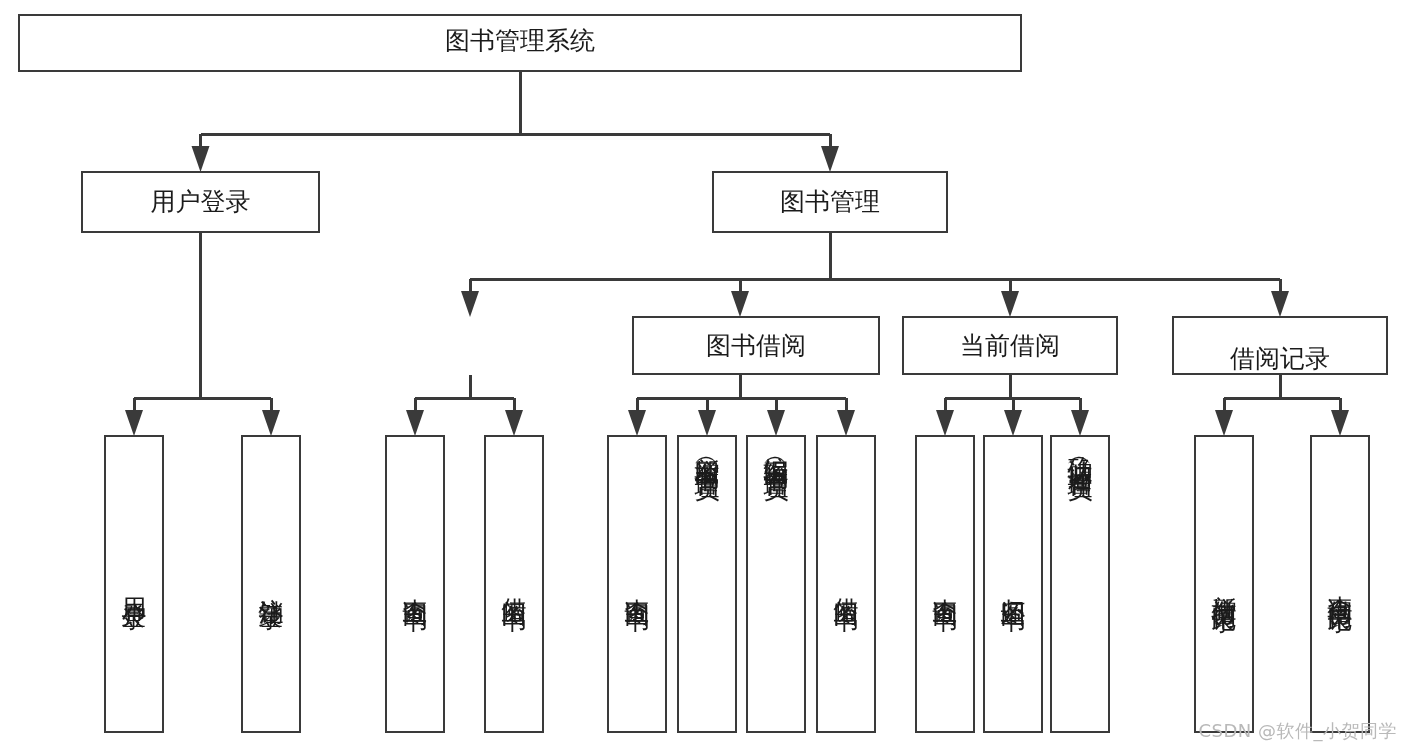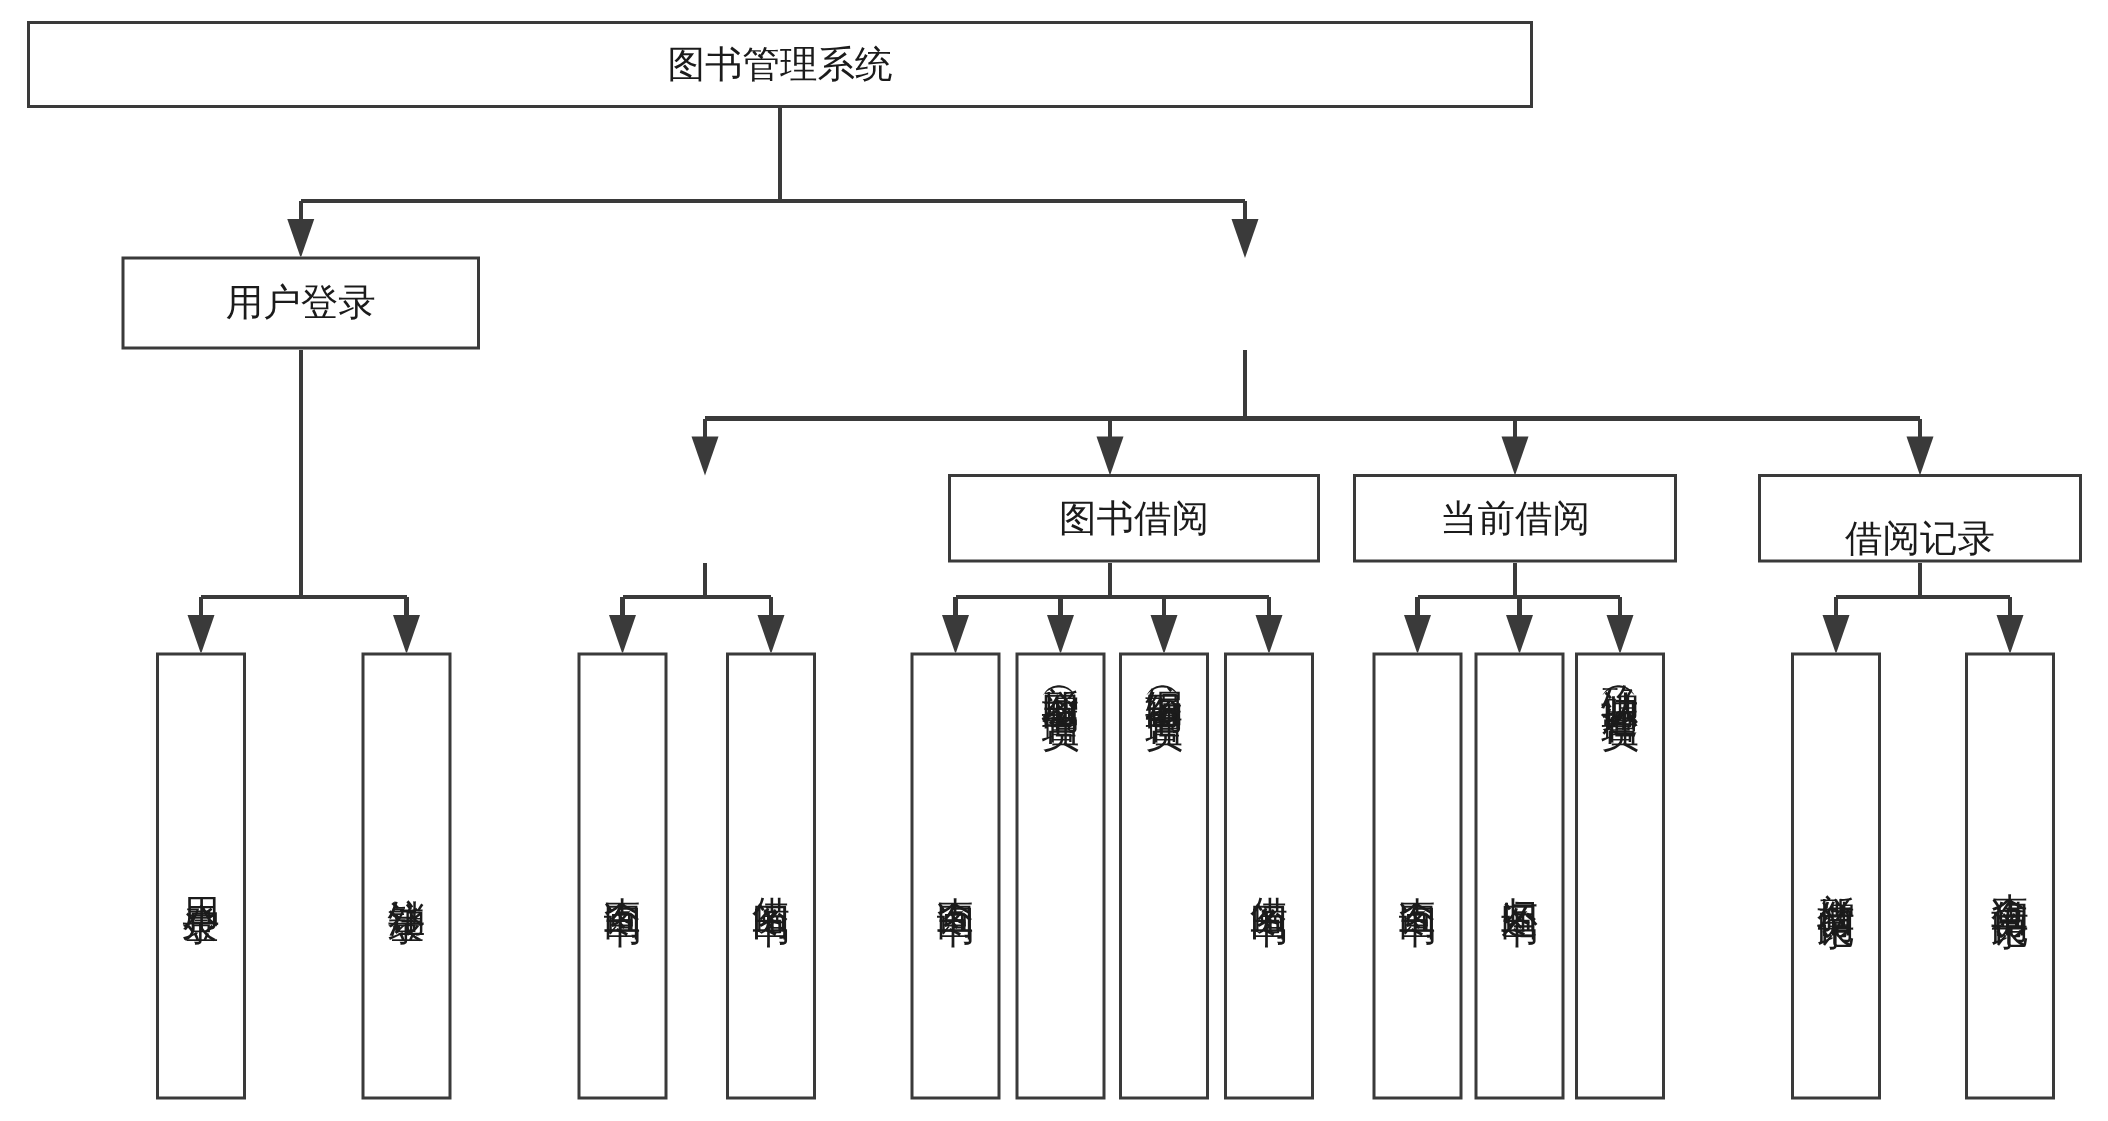--- a/index.html
+++ b/index.html
@@ -35,20 +35,21 @@
     justify-content: center;
     color: #1b1b1b;
     line-height: 1.18;
     text-align: center;
   }
   .node.horiz {
     font-size: 25px;
   }
   .node.root {
     font-size: 25px;
+    font-family: Liberation Mono, monospace;
   }
   .node.leaf {
     font-size: 25px;
     align-items: flex-start;
     justify-content: center;
     padding-top: 0px;
   }
   .leaf .vtext {
     writing-mode: vertical-rl;
     text-orientation: upright;
@@ -132,20 +133,23 @@
       <path d="M 1331 410 L 1349 410 L 1340 436 Z" fill="#3a3a3a"></path>
     </svg>
 
   <div class="node root" style="left:18px; top:14px; width:1004px; height:58px;">
     <span>图书管理系统</span>
   </div>
 
   <div class="node horiz" style="left:81px; top:171px; width:239px; height:62px;">
     <span>用户登录</span>
   </div>
+  <div class="node horiz" style="left:712px; top:171px; width:236px; height:62px;">
+    <span>图书管理</span>
+  </div>
 
   <div class="node horiz" style="left:632px; top:316px; width:248px; height:59px;">
     <span>图书借阅</span>
   </div>
   <div class="node horiz" style="left:902px; top:316px; width:216px; height:59px;">
     <span>当前借阅</span>
   </div>
   <div class="node horiz" style="left:1172px; top:316px; width:216px; height:59px;align-items:flex-end;">
     <span>借阅记录</span>
   </div>
@@ -183,14 +187,15 @@
   <div class="node leaf" style="left:1050px; top:435px; width:60px; height:298px;">
     <span class="vtext">确认归还（管理员）</span>
   </div>
   <div class="node leaf centered" style="left:1194px; top:435px; width:60px; height:298px;">
     <span class="vtext">新增借阅记录</span>
   </div>
   <div class="node leaf centered" style="left:1310px; top:435px; width:60px; height:298px;">
     <span class="vtext">查询借阅记录</span>
   </div>
 
+  <div class="watermark">CSDN @软件_小贺同学</div>
 
 </div>
 
 </body></html>

